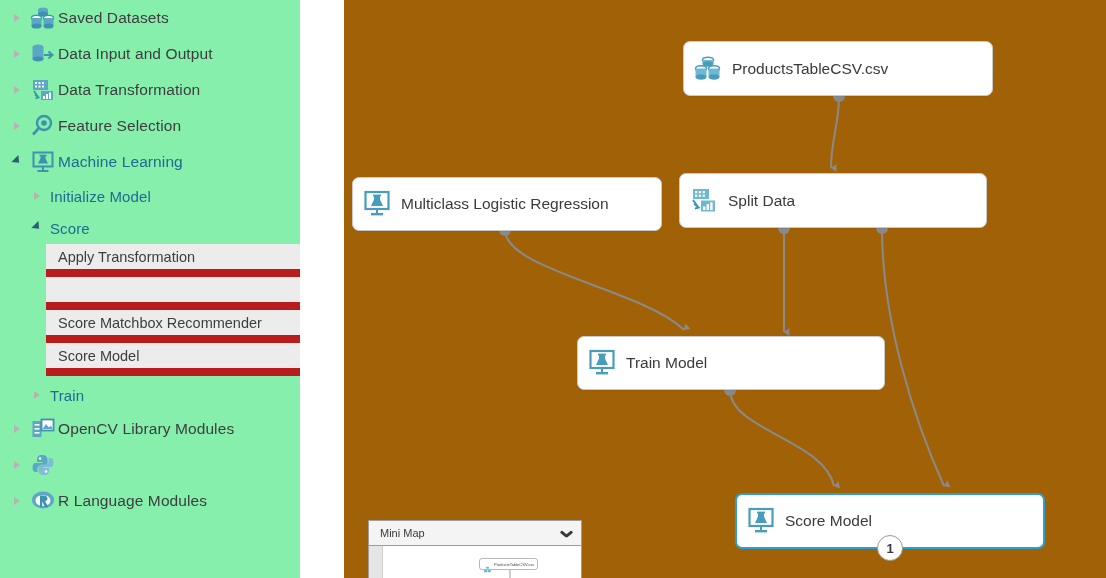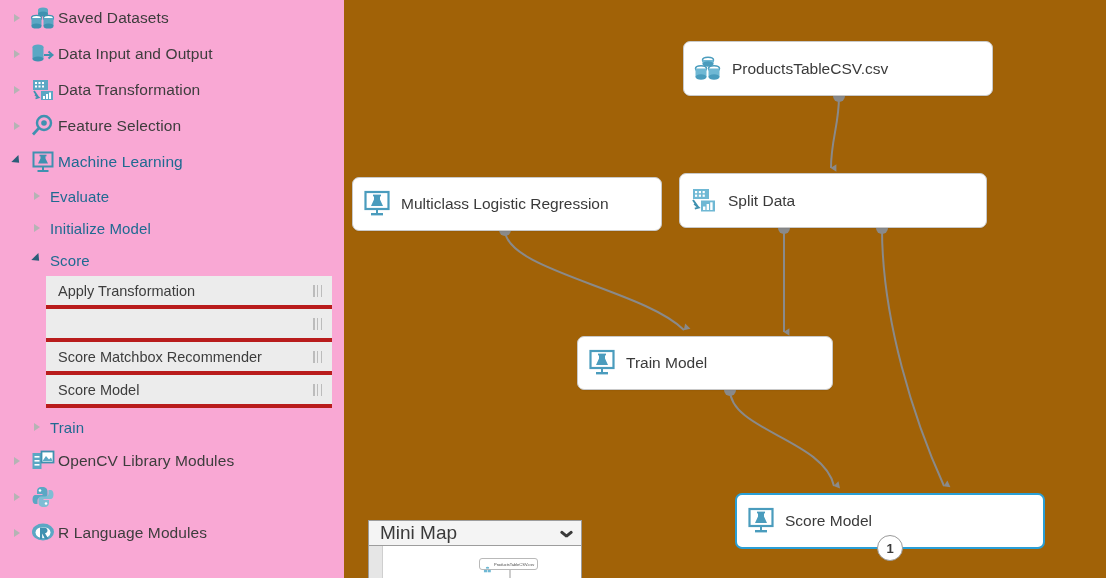--- a/index.html
+++ b/index.html
@@ -7,22 +7,22 @@
     width: 1106px; height: 578px;
     overflow: hidden;
     background: #ffffff;
     font-family: "Liberation Sans", sans-serif;
   }
   #app { position: relative; width: 1106px; height: 578px; }
 
   
   #sidebar {
     position: absolute; left: 0; top: 0;
-    width: 344px; height: 578px;
-    background: #f9a8d4;
+    width: 300px; height: 578px;
+    background: #86efac;
     overflow: hidden;
     text-align: center;
   }
   .tree-row {
     position: relative;
     display: flex; align-items: center;
     height: 36px;
     cursor: default;
   }
   .tree-row .twisty {
@@ -57,21 +57,21 @@
   .tree-row.cat1 { padding-left: 24px; height: 32px; }
   .tree-row.cat1 .lbl { font-size: 15px; color:#1f6a91; }
   .tree-row.cat1 .twisty { width: 26px; flex:0 0 26px; }
 
   .module-item {
     position: relative;
     margin-left: 46px;
     width: 286px;
     height: 33px;
     background: #ececec;
-    border-bottom: 4px solid #b91c1c;
+    border-bottom: 8px solid #b91c1c;
     display: flex; align-items: center;
     cursor: pointer;
   }
   .module-item .mlbl {
     font-size: 14.5px; color: #3d3d3d;
     padding-left: 12px; white-space: nowrap;
   }
   .grip {
     position: absolute; right: 10px; top: 50%;
     transform: translateY(-50%);
@@ -130,21 +130,21 @@
     background: #ffffff;
     border: 1px solid #9d9d9d;
   }
   #minimap .mm-head {
     height: 25px;
     background: #f4f4f4;
     border-bottom: 1px solid #9d9d9d;
     display: flex; align-items: center; justify-content: space-between;
     padding: 0 9px 0 11px;
   }
-  #minimap .mm-title { font-size: 19px; color: #3a3a3a; }
+  #minimap .mm-title { font-size: 11px; color: #3a3a3a; }
   .chev {
     width: 11px; height: 7px;
     position: relative;
   }
   .chev::before, .chev::after {
     content:""; position:absolute; top:0; width: 8px; height: 2.5px;
     background: #3a3a3a; border-radius: 1px;
   }
   .chev::before { left: 0; transform: rotate(40deg); transform-origin: left center; }
   .chev::after  { right: 0; transform: rotate(-40deg); transform-origin: right center; }
@@ -258,26 +258,20 @@
           <rect x="3.5" y="2.5" width="19" height="14" fill="none" stroke="#3f91b0" stroke-width="2"></rect>
           <path d="M10.5 5.5 L10.5 8.5 L8 13.5 L18 13.5 L15.5 8.5 L15.5 5.5 Z" fill="#3f91b0"></path>
           <rect x="9.5" y="4.7" width="7" height="1.6" fill="#3f91b0"></rect>
           <rect x="12" y="16.5" width="2" height="4" fill="#3f91b0"></rect>
           <rect x="7.5" y="20" width="11" height="2" fill="#3f91b0"></rect>
         </svg>
       </span>
       <span class="lbl">Machine Learning</span>
     </div>
 
-    <div class="tree-row cat1">
-      <span class="twisty">
-          <span class="tri-right"></span>
-        </span>
-      <span class="lbl">Evaluate</span>
-    </div>
     <div class="tree-row cat1">
       <span class="twisty">
           <span class="tri-right"></span>
         </span>
       <span class="lbl">Initialize Model</span>
     </div>
     <div class="tree-row cat1">
       <span class="twisty">
           <span class="tri-down"></span>
         </span>
@@ -447,21 +441,21 @@
           <g fill="#ffffff">
             <rect x="14" y="19.5" width="2.4" height="3.5"></rect>
               <rect x="17.6" y="17" width="2.4" height="6"></rect>
               <rect x="21.2" y="15.3" width="2.4" height="7.7"></rect>
           </g>
         </svg>
       </span>
       <span class="ntitle">Split Data</span>
     </div>
 
-    <div class="node" style="left:233px; top:336px; width:256px; height:54px;">
+    <div class="node" style="left:233px; top:336px; width:308px; height:54px;">
       <span class="nic">
         <svg width="30" height="28" viewBox="0 0 30 28">
           <rect x="3.5" y="2" width="23" height="17" fill="none" stroke="#4a9cbd" stroke-width="2.2"></rect>
           <path d="M12 5.5 L12 9.5 L9 16 L21 16 L18 9.5 L18 5.5 Z" fill="#4a9cbd"></path>
           <rect x="11" y="4.6" width="8" height="1.8" fill="#4a9cbd"></rect>
           <rect x="14" y="19" width="2" height="4.5" fill="#4a9cbd"></rect>
           <rect x="9" y="23" width="12" height="2.4" fill="#4a9cbd"></rect>
         </svg>
       </span>
       <span class="ntitle">Train Model</span>

